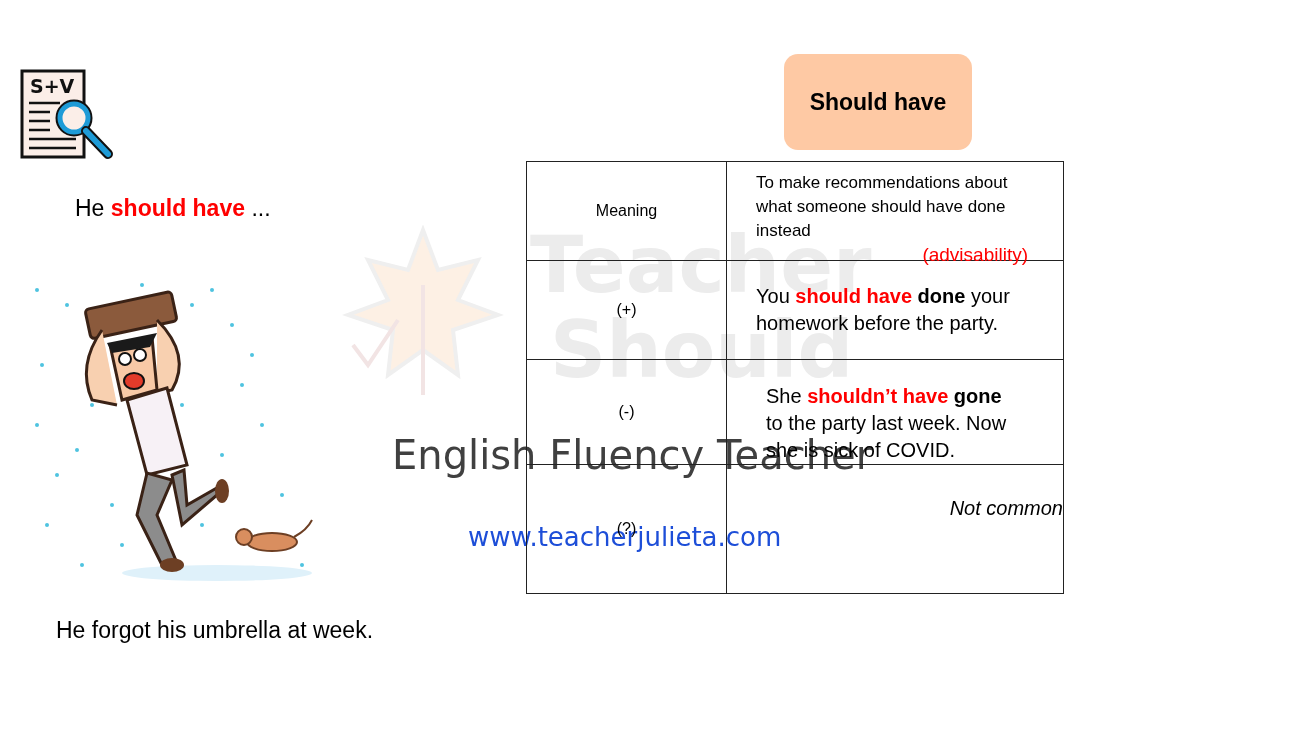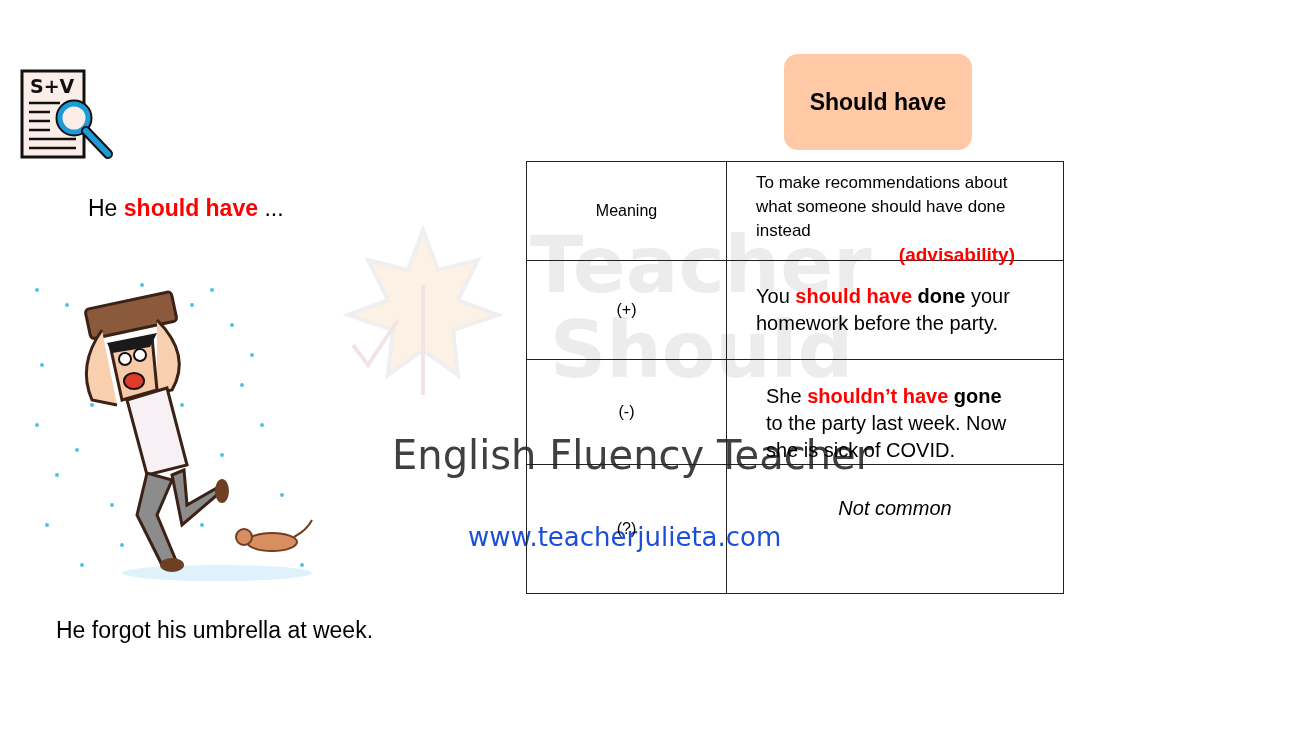--- a/index.html
+++ b/index.html
@@ -12,21 +12,21 @@
   .wm-big { font-weight:bold; font-size:78px; color:#ececec; }
   .wm-sub { font-size:40px; color:#404040; }
   .wm-url { font-size:26px; color:#1d4ed8; }
   .title-pill { left:784px; top:54px; width:188px; height:96px; background:#fec9a4; border-radius:14px;
                 display:flex; align-items:center; justify-content:center; font-weight:bold; font-size:23px; }
   table.grammar { position:absolute; left:526px; top:161px; border-collapse:collapse; width:538px; }
   table.grammar td { border:1.5px solid #222; height:98px; padding:0; vertical-align:middle; background:transparent; }
   td.label { width:199px; text-align:center; font-weight:normal; font-size:16px; }
   td.val { font-size:20px; line-height:27px; }
   .meaning-text { font-size:17px; line-height:24px; padding:0 28px 0 29px; position:relative; }
-  .adv { position:absolute; right:48px; bottom:-2px; color:#ff0000; font-size:19px;font-weight:bold; }
+  .adv { position:absolute; right:35px; bottom:-2px; color:#ff0000; font-size:19px; }
   .caption { font-size:23px; }
 </style>
 </head>
 <body>
 
 <div class="wm" style="left:338px;top:225px;">
   <svg width="170" height="180" viewBox="0 0 170 180">
     <path d="M85 5 L100 45 L140 35 L120 75 L160 90 L115 105 L120 150 L85 125 L50 150 L55 105 L10 90 L50 75 L30 35 L70 45 Z" fill="#fdf0e4" stroke="#efefef" stroke-width="4"></path>
     <path d="M60 95 L30 140 L15 120 M85 60 L85 170" stroke="#f2e4e4" stroke-width="4" fill="none"></path>
   </svg>
@@ -48,21 +48,21 @@
       <line x1="9" y1="70" x2="56" y2="70"></line>
         <line x1="9" y1="79" x2="56" y2="79"></line>
     </g>
     <circle cx="54" cy="49" r="17" fill="#fbeee8" stroke="#111" stroke-width="3"></circle>
     <circle cx="54" cy="49" r="14" fill="none" stroke="#1e9bd7" stroke-width="5"></circle>
     <line x1="66" y1="62" x2="88" y2="85" stroke="#111" stroke-width="10" stroke-linecap="round"></line>
     <line x1="66" y1="62" x2="88" y2="85" stroke="#1e9bd7" stroke-width="6" stroke-linecap="round"></line>
   </svg>
 </div>
 
-<div class="abs caption" style="left:88px;top:195px;">
+<div class="abs caption" style="left:75px;top:195px;">
   <span>He</span>
   <span class="red">should have</span>
   <span>...</span>
 </div>
 
 <div class="abs" style="left:22px;top:275px;">
   <svg width="300" height="315" viewBox="0 0 300 315">
     <g fill="#4fc3e0">
       <circle cx="15" cy="15" r="2"></circle>
         <circle cx="45" cy="30" r="2"></circle>
@@ -147,18 +147,18 @@
       <div style="padding:0 50px 0 39px;margin-top:23px;">
         <span>She</span>
         <span class="red">shouldn’t have</span>
         <span class="b">gone</span>
         <span>to the party last week. Now she is sick of COVID.</span>
       </div>
     </td>
   </tr>
   <tr>
     <td class="label">(?)</td>
-    <td class="val" style="text-align:center;vertical-align:top;padding-top:30px;font-style:italic;">
+    <td class="val" style="text-align:right;vertical-align:top;padding-top:30px;font-style:italic;">
       <span>Not common</span>
     </td>
   </tr>
 </tbody>
   </table>
 
 </body></html>

